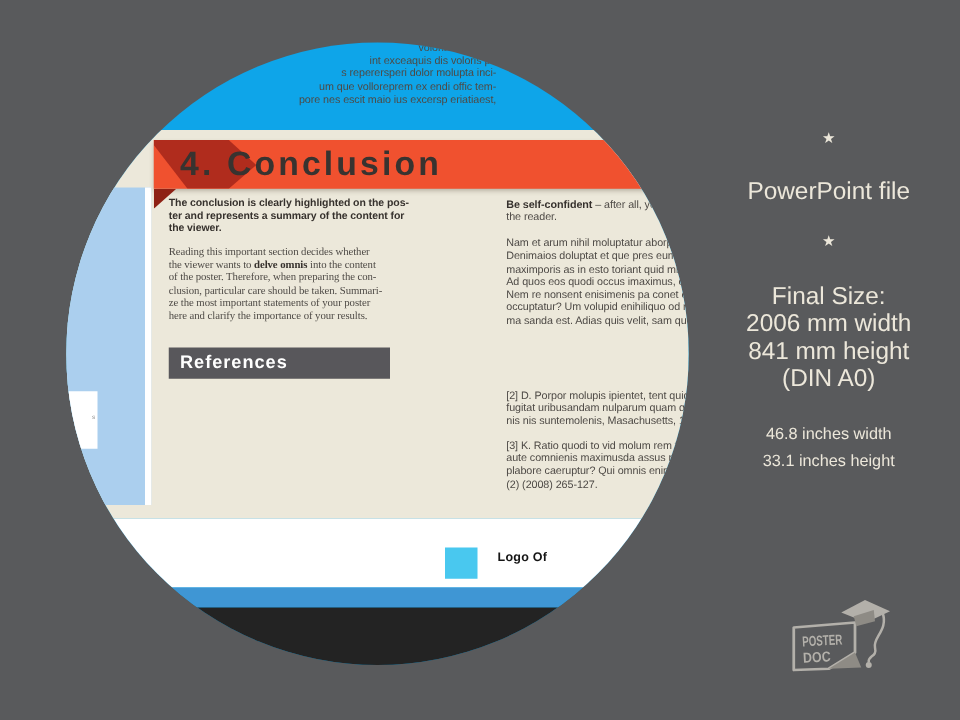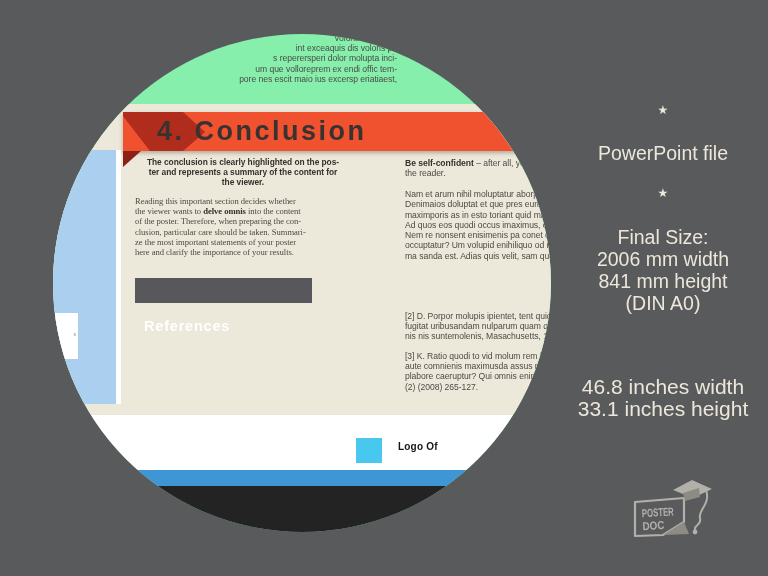--- a/index.html
+++ b/index.html
@@ -7,69 +7,69 @@
     width:768px;height:576px;position:relative;overflow:hidden;
     background:#595a5c;
     font-family:"Liberation Sans", sans-serif;
   }
   .abs{position:absolute;}
   .lines{white-space:pre;}
 
   
   .circle{
     position:absolute;left:53px;top:34px;width:498px;height:498px;
-    border-radius:50%;background:#86efac;overflow:hidden;
+    border-radius:50%;background:#0ea5e9;overflow:hidden;
   }
   .tiny{font-size:8.6px;line-height:10.2px;color:#4e4a46;letter-spacing:-0.05px;}
-  .tiny-bold{font-weight:bold;color:#36312d;text-align:center;}
+  .tiny-bold{font-weight:bold;color:#36312d;}
 
   .prev-left{left:100px;top:-1px;width:244px;text-align:right;}
   .prev-right{left:352px;top:10px;width:170px;}
 
   .beige{left:0;top:70px;width:498px;height:311px;background:#ece8da;}
 
   .figure-blue{left:0;top:116px;width:63px;height:254px;background:#abcfee;border-right:5px solid #ffffff;}
   .figbox{background:#ffffff;position:absolute;}
   .figbox1{left:-13px;top:163px;width:38px;height:46px;}
   .figbox2{left:-13px;top:212px;width:24px;height:34px;}
   .figbox3{left:-13px;top:300px;width:22px;height:22px;}
   .figlabel{position:absolute;right:2px;top:18px;font-size:5px;color:#8a8a8a;}
 
   .banner{left:70px;top:78px;width:428px;height:39px;background:#f0512f;box-shadow:0 2px 4px rgba(70,55,40,.35);}
   .banner-ribbon{left:70px;top:78px;width:82px;height:39px;background:#b02c1d;
     clip-path:polygon(0px 0px,60px 0px,82px 20px,60px 39px,27px 39px,0px 4px);}
   .banner-fold{left:70px;top:117px;width:18px;height:16px;background:#8e2115;
     clip-path:polygon(0 0,100% 0,0 100%);}
-  .banner-title{left:104px;top:81px;font-size:27px;line-height:33px;font-weight:bold;color:#383330;letter-spacing:2.5px;}
+  .banner-title{left:91px;top:81px;font-size:27px;line-height:33px;font-weight:bold;color:#383330;letter-spacing:2.5px;}
 
   .colL{left:82px;width:216px;}
   .colR{left:352px;width:175px;}
   .introL{top:124px;font-size:8.4px;line-height:9.9px;}
   .bodyL{top:162px;font-family:Liberation Serif, serif;}
   .refbox{left:82px;top:244px;width:177px;height:25px;background:#58575b;}
-  .refbox-label{padding:4px 0 0 9px;color:#ffffff;font-weight:bold;font-size:14.5px;letter-spacing:0.8px;margin-top:36px;}
+  .refbox-label{padding:4px 0 0 9px;color:#ffffff;font-weight:bold;font-size:14.5px;letter-spacing:0.8px;}
   .refintroL{top:277px;}
   .ref1L{top:317px;}
   .leadR{top:124px;}
   .bodyR{top:155px;line-height:10.3px;}
   .ref2R{top:277px;}
   .ref3R{top:317px;}
 
   .strip-white{left:0;top:381px;width:498px;height:55px;background:#ffffff;}
   .logo-swatch{left:303px;top:404px;width:26px;height:25px;background:#49c8ef;}
   .logo-of{left:345px;top:407px;font-size:10px;font-weight:bold;color:#161616;letter-spacing:0.2px;}
   .bar-blue{left:0;top:436px;width:498px;height:16px;background:#3f96d4;}
   .under-black{left:0;top:452px;width:498px;height:46px;background:#232323;}
 
   
   .panel-text{color:#ece7da;text-align:center;left:558px;width:210px;}
   .star{font-size:12px;line-height:14px;}
   .ptitle{top:141px;font-size:19.5px;line-height:24px;}
   .psize{top:226px;font-size:19.5px;line-height:22px;white-space:pre-line;}
-  .pinches{top:336px;font-size:21px;line-height:22px;white-space:pre-line;margin-top:40px;}
+  .pinches{top:336px;font-size:13px;line-height:22px;white-space:pre-line;}
   .star1{top:103px;}
   .star2{top:186px;}
 
   .brand-logo{left:618px;top:466px;width:100px;height:80px;}
 </style>
 </head>
 <body>
 
 <div class="circle">
 

